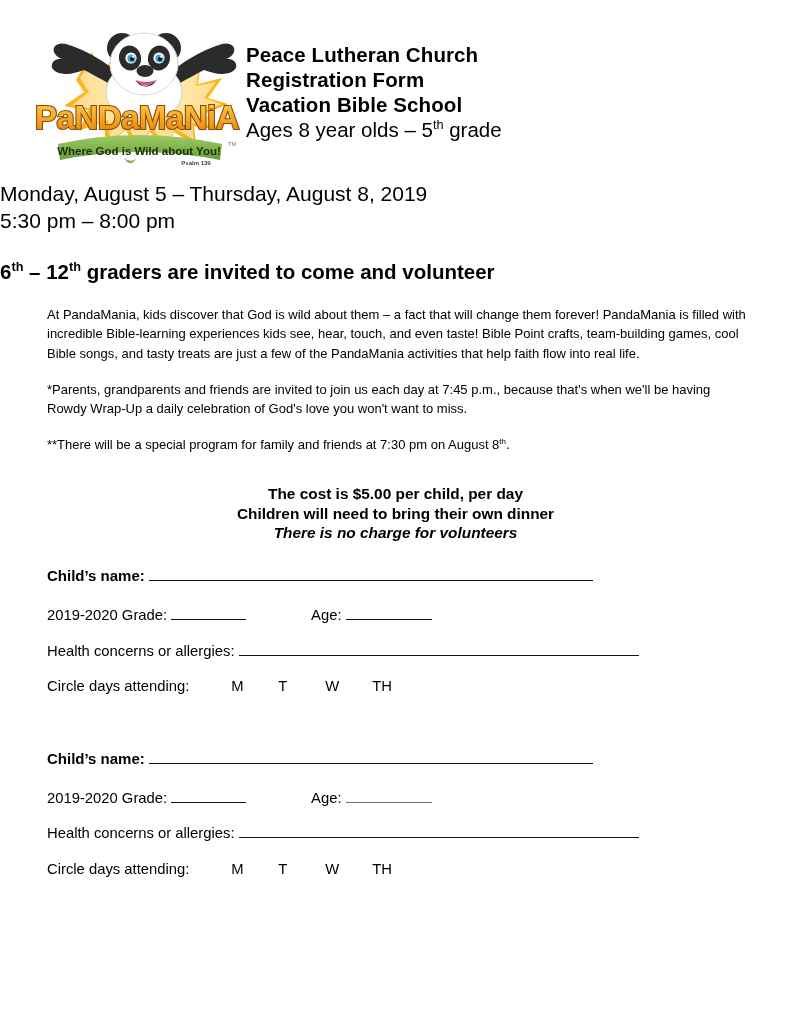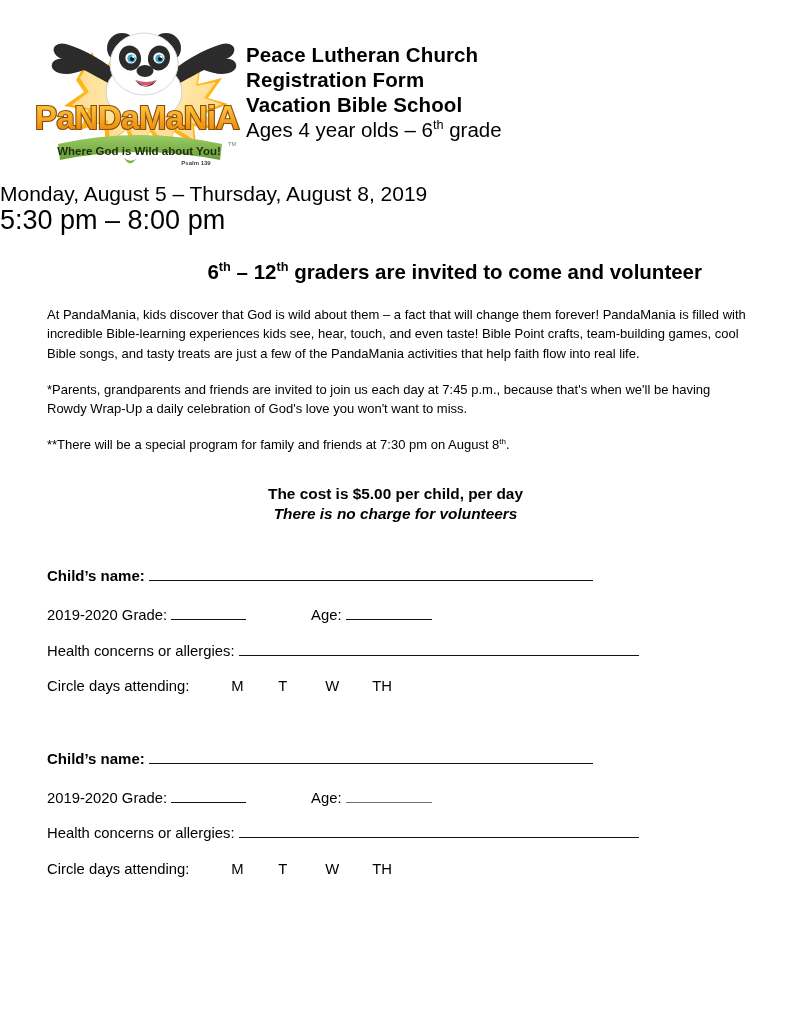--- a/index.html
+++ b/index.html
@@ -72,31 +72,31 @@
     left: 0;
     top: 180px;
     width: 791px;
     text-align: left;
   }
   .dateblock .d1 {
     font-size: 21px;
     line-height: 27px;
   }
   .dateblock .d2 {
-    font-size: 27px;
+    font-size: 21px;
     line-height: 27px;
   }
 
   
   .volunteer {
     position: absolute;
     left: 0;
     top: 260px;
     width: 702px;
-    text-align: right;
+    text-align: left;
     font-size: 20.5px;
     font-weight: bold;
     white-space: nowrap;
   }
   .volunteer sup {
     font-size: 0.62em;
     vertical-align: super;
     line-height: 0;
   }
 
@@ -262,39 +262,40 @@
           <text x="160" y="147" font-family="'Liberation Sans', sans-serif" font-size="6" font-weight="bold" text-anchor="middle" fill="#444">Psalm 139</text>
           <text x="196" y="128" font-family="'Liberation Sans', sans-serif" font-size="5.5" text-anchor="middle" fill="#777">TM</text>
         </g>
       </svg>
     </div>
 
     <div class="header-text">
       <div class="header-line">Peace Lutheran Church</div>
       <div class="header-line">Registration Form</div>
       <div class="header-line">Vacation Bible School</div>
-      <div class="header-sub"><span>Ages 4 year olds – 6</span><sup>th</sup><span> grade</span></div>
+      <div class="header-sub"><span>Ages 8 year olds – 5</span><sup>th</sup><span> grade</span></div>
     </div>
   </div>
 
   <div class="dateblock">
     <div class="d1">Monday, August 5 – Thursday, August 8, 2019</div>
     <div class="d2">5:30 pm – 8:00 pm</div>
   </div>
 
   <div class="volunteer"><span>6</span><sup>th</sup><span> – </span><span>12</span><sup>th</sup><span> graders are invited to come and volunteer</span></div>
 
   <div class="body-wrap">
     <p class="para">At PandaMania, kids discover that God is wild about them – a fact that will change them forever! PandaMania is filled with incredible Bible-learning experiences kids see, hear, touch, and even taste! Bible Point crafts, team-building games, cool Bible songs, and tasty treats are just a few of the PandaMania activities that help faith flow into real life.</p>
     <p class="para">*Parents, grandparents and friends are invited to join us each day at 7:45 p.m., because that's when we'll be having Rowdy Wrap-Up a daily celebration of God's love you won't want to miss.</p>
     <p class="para"><span>**There will be a special program for family and friends at 7:30 pm on August 8</span><sup>th</sup><span>.</span></p>
   </div>
 
   <div class="cost">
     <div class="c-line">The cost is $5.00 per child, per day</div>
+    <div class="c-line">Children will need to bring their own dinner</div>
     <div class="c-italic">There is no charge for volunteers</div>
   </div>
 
   <div class="form">
 
     <div class="child-block first">
 
       <div class="frow namerow">
         <span class="lbl bold">Child’s name:</span><span class="rule rule-name"></span>
       </div>

